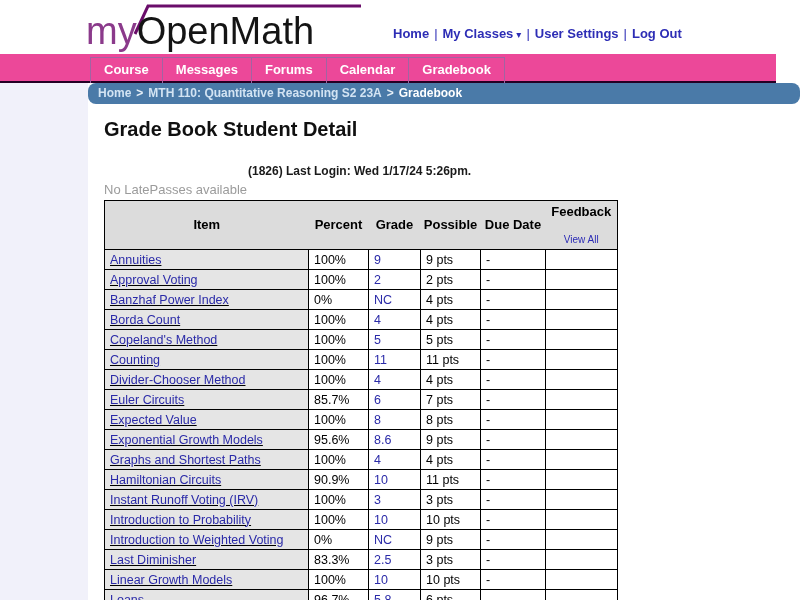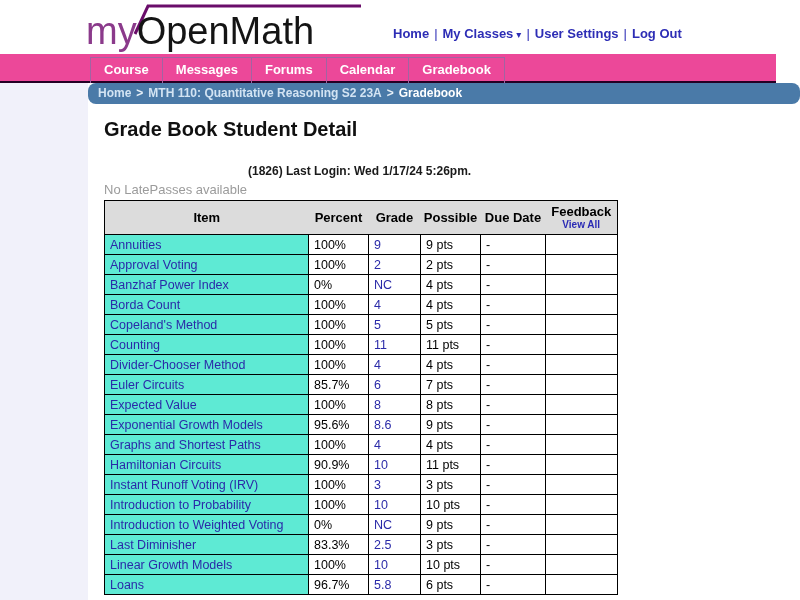--- a/index.html
+++ b/index.html
@@ -49,23 +49,23 @@
   table.gradebook { border-collapse:collapse; table-layout:fixed; width:513px; margin-top:3px; font-size:12.5px; }
   table.gradebook col.c-item {width:204px} table.gradebook col.c-pct {width:60px}
   table.gradebook col.c-grade {width:52px} table.gradebook col.c-poss {width:60px}
   table.gradebook col.c-due {width:65px} table.gradebook col.c-fb {width:72px}
   table.gradebook thead th {
     background:#dcdcdc; font-size:13px; font-weight:bold; text-align:center;
     padding:3px 0 4px; border-top:1px solid #000; border-bottom:1px solid #000;
   }
   table.gradebook thead th:first-child { border-left:1px solid #000; }
   table.gradebook thead th:last-child  { border-right:1px solid #000; }
-  .view-all { display:block; font-size:10px; font-weight:bold; color:#2b2bb5; text-decoration:none; margin-top:0; }
+  .view-all { display:block; font-size:10px; font-weight:normal; color:#2b2bb5; text-decoration:none; margin-top:15px; }
   table.gradebook tbody td { border:1px solid #000; height:20px; padding:0 2px 0 5px; overflow:hidden; white-space:nowrap; }
-  td.item-cell { background:#5eead4; }
+  td.item-cell { background:#e5e5e5;text-decoration:underline; }
   td.item-cell a, td.grade-cell a { color:#2a2aa8; text-decoration:none; }
 </style>
 </head>
 <body>
 
 <div class="top-header">
   <div class="logo-wrap">
     <svg width="290" height="52" viewBox="0 0 290 52">
       <polyline points="49,33 62,5 275,5" fill="none" stroke="#6a0d6a" stroke-width="3"></polyline>
       <text x="0" y="43" font-size="38" font-family="Liberation Sans, DejaVu Sans, sans-serif"><tspan fill="#8b3a8b">my</tspan><tspan fill="#141414">OpenMath</tspan></text>

